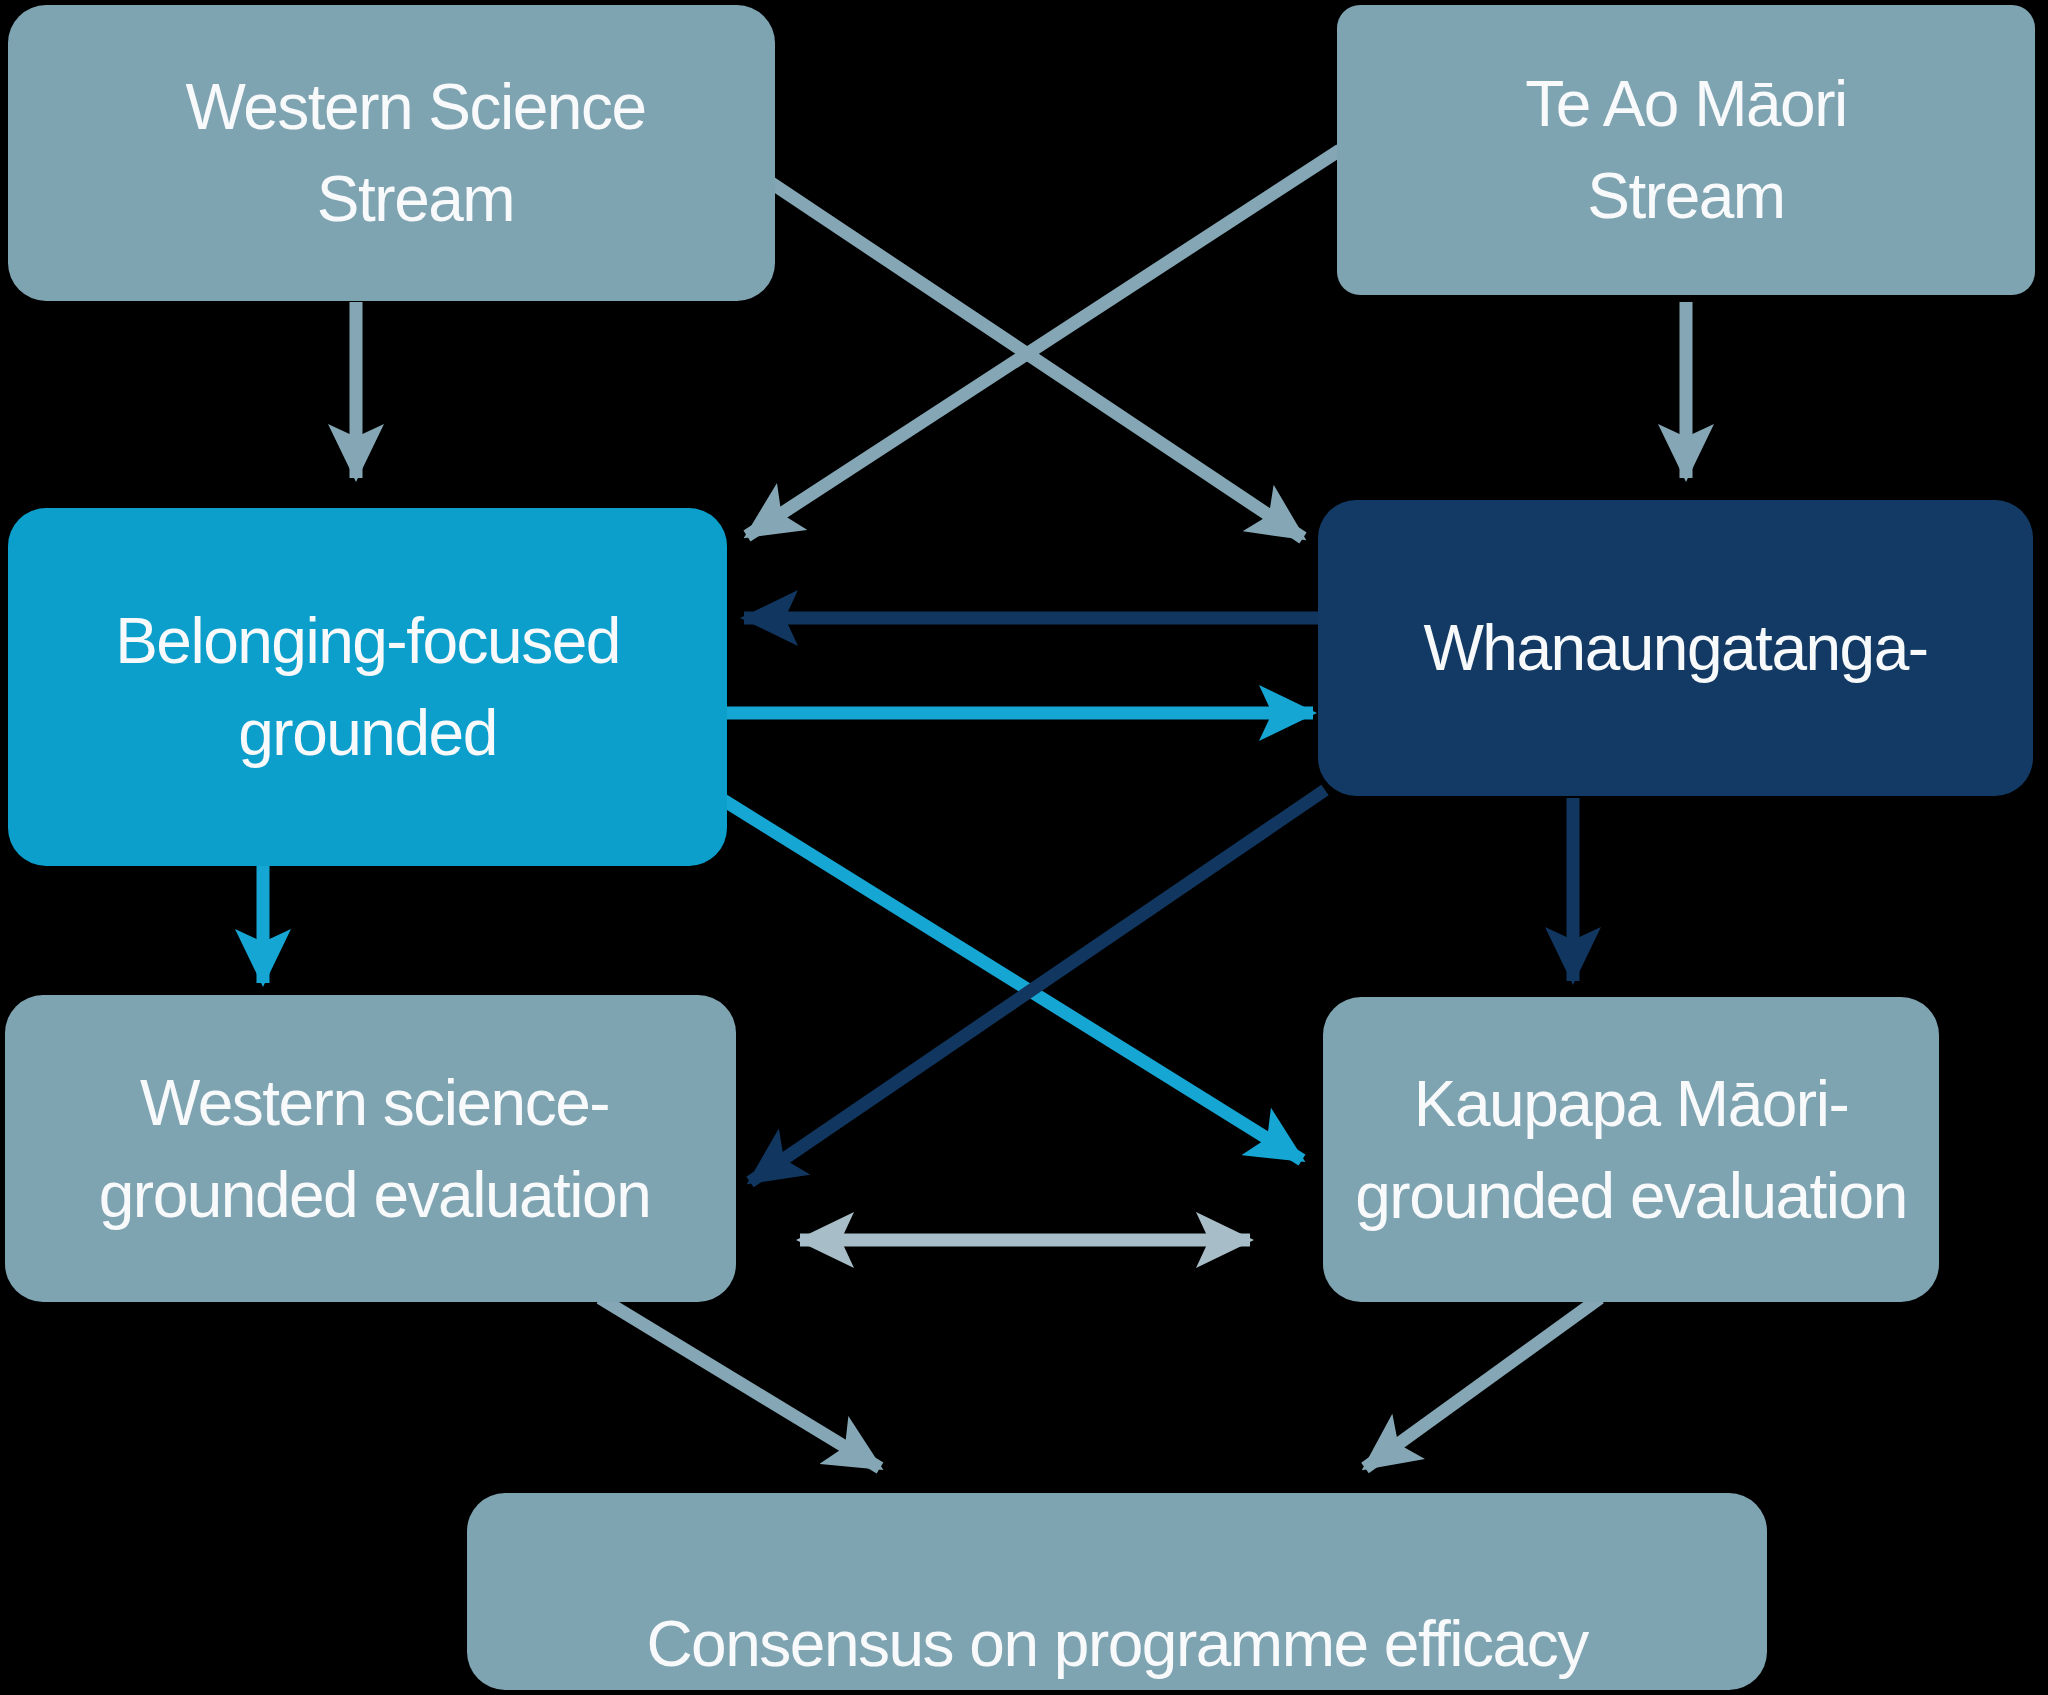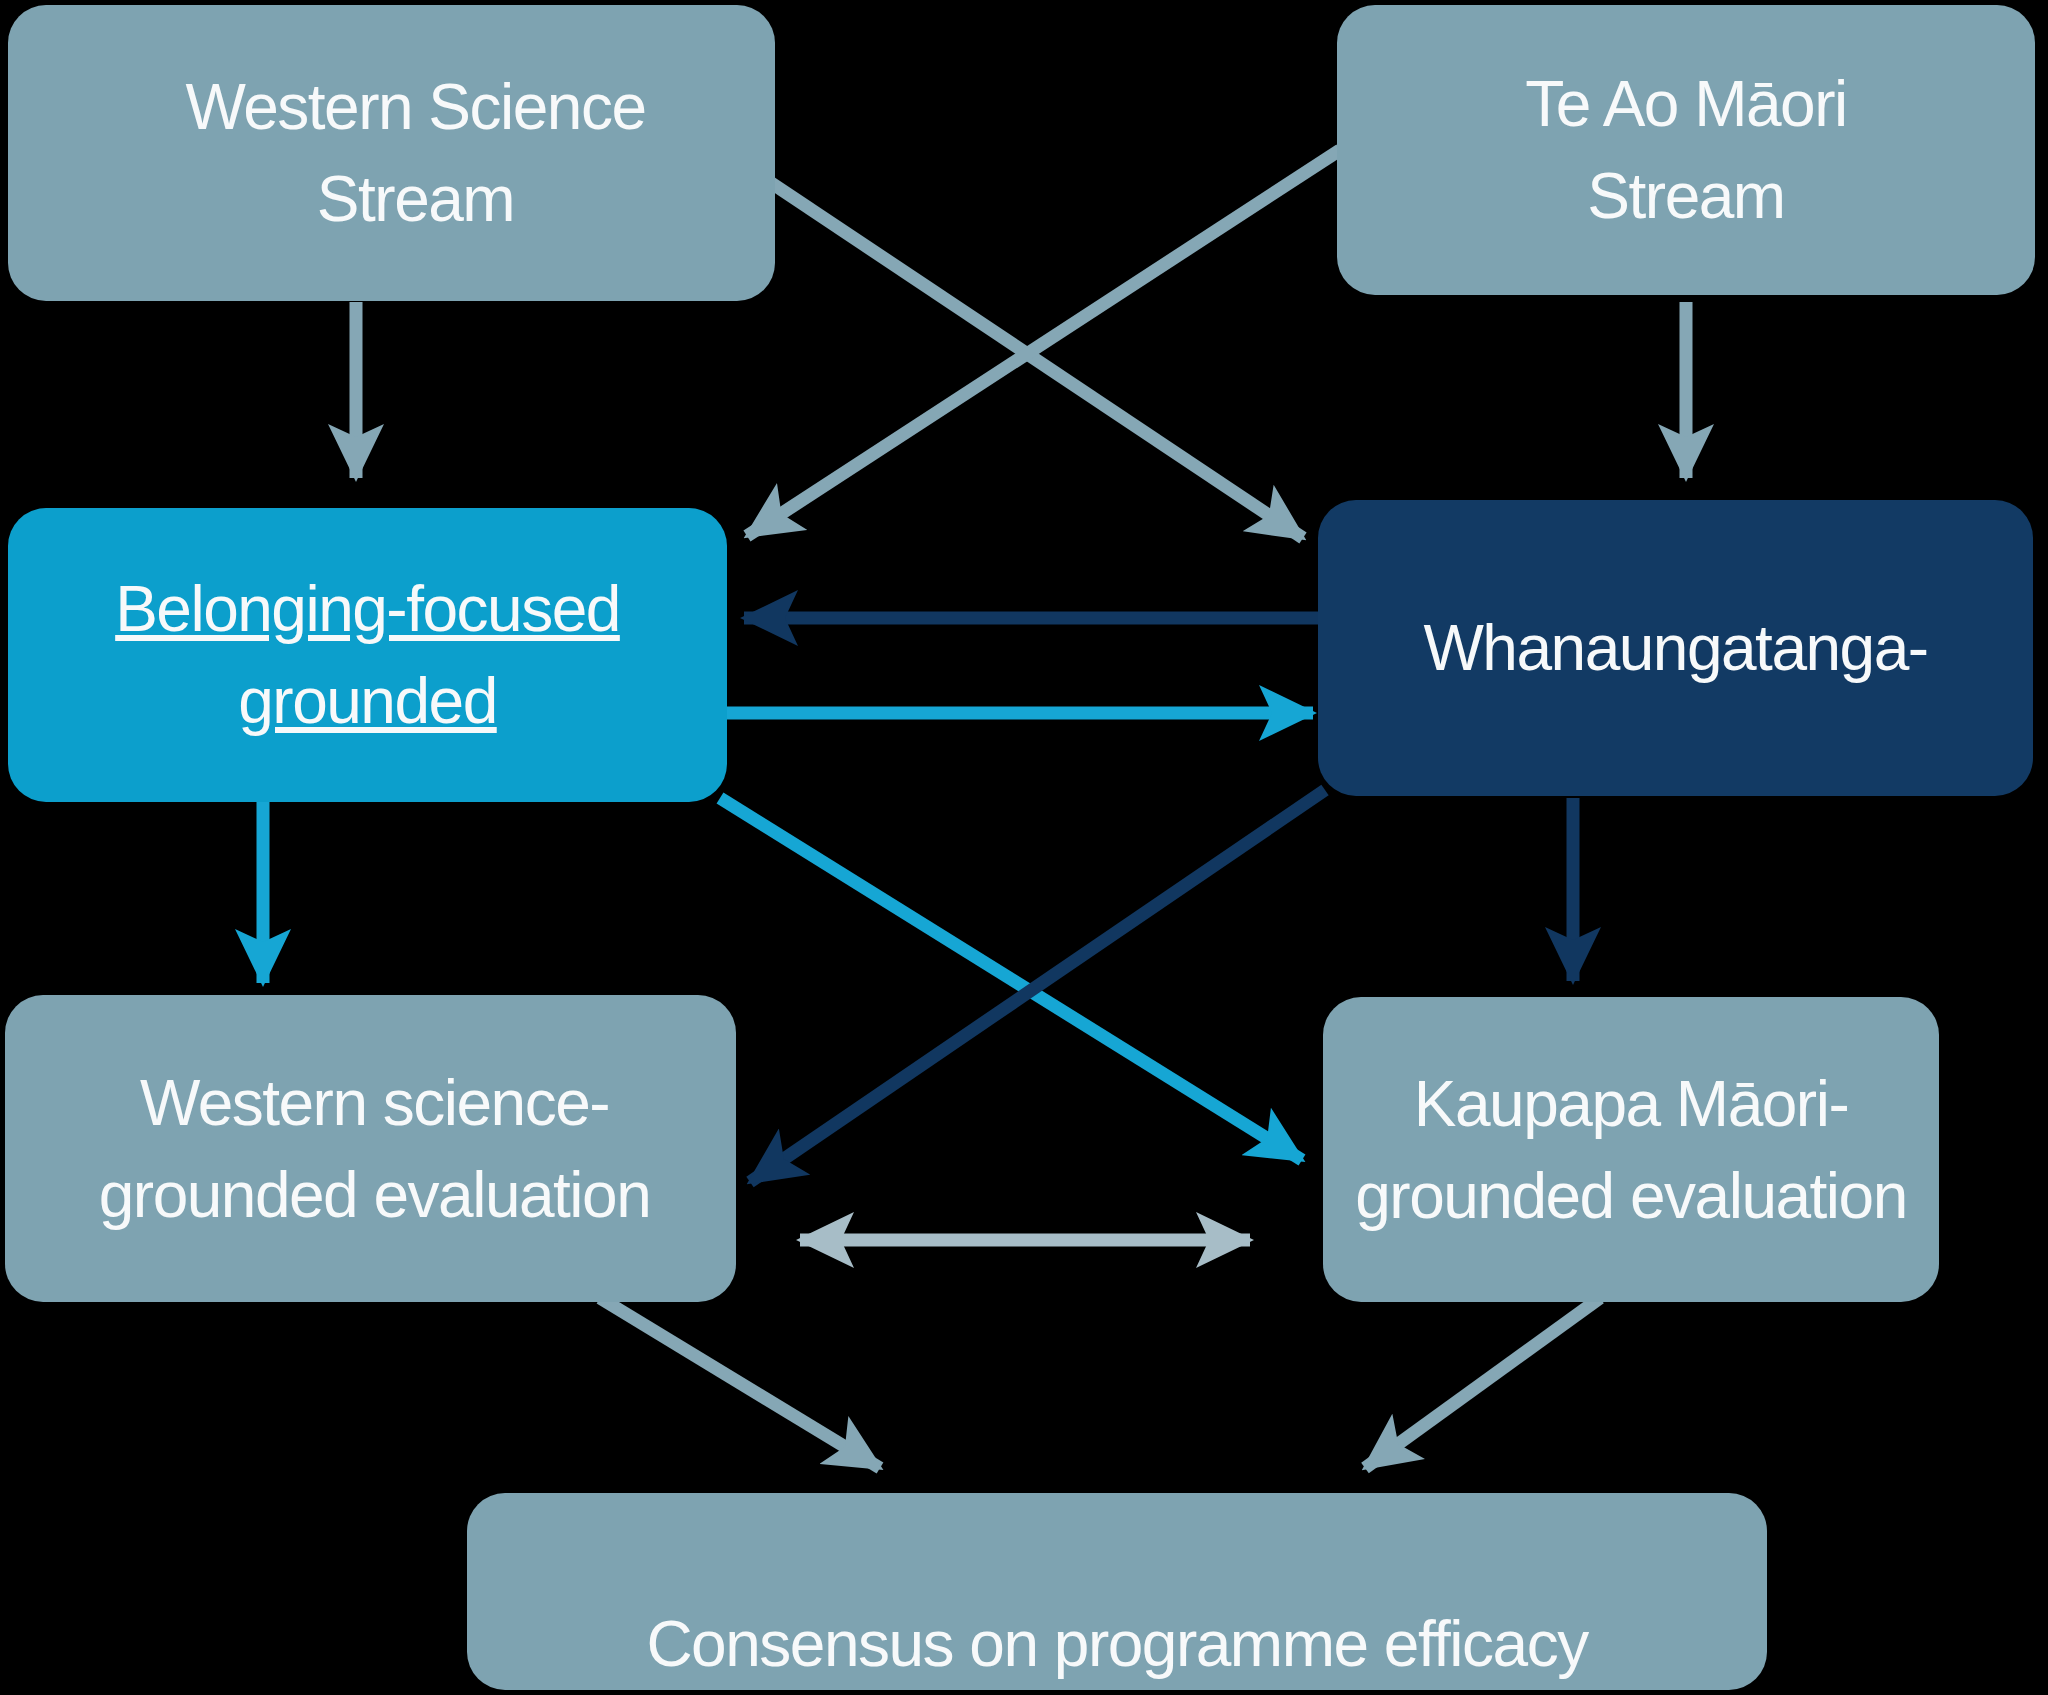--- a/index.html
+++ b/index.html
@@ -35,22 +35,22 @@
     line-height: 92px;
     letter-spacing: -1.5px;
     font-weight: 400;
   }
   .node span { display: block; white-space: nowrap; }
   .fill-gray { background: var(--box-gray, #7ea3b1); }
   .fill-cyan { background: var(--box-cyan, #0c9fcc); }
   .fill-navy { background: var(--box-navy, #123a64); text-align: center; }
 
   .n-western-stream { left: 8px;    top: 5px;    width: 719px;  height: 296px; padding-left: 48px; }
-  .n-teao-stream    { left: 1337px; top: 5px;    width: 698px;  height: 290px; }
-  .n-belonging      { left: 8px;    top: 508px;  width: 719px;  height: 294px; text-decoration: underline; }
+  .n-teao-stream    { left: 1337px; top: 5px;    width: 698px;  height: 290px; border-radius: 23px; }
+  .n-belonging      { left: 8px;    top: 508px;  width: 719px;  height: 358px; }
   .n-whanaungatanga { left: 1318px; top: 500px;  width: 715px;  height: 296px; }
   .n-western-eval   { left: 5px;    top: 995px;  width: 723px;  height: 307px; padding-left: 8px; }
   .n-kaupapa-eval   { left: 1323px; top: 997px;  width: 616px;  height: 305px; }
   .n-consensus      { left: 467px;  top: 1493px; width: 1300px; height: 197px; justify-content: flex-end; }
 </style>
 </head>
 <body>
 
 <div class="canvas" style="--bg: #000000; --box-gray: #7ea3b1; --box-cyan: #0c9fcc; --box-navy: #123a64; --text: #f7f9fa;">
 

